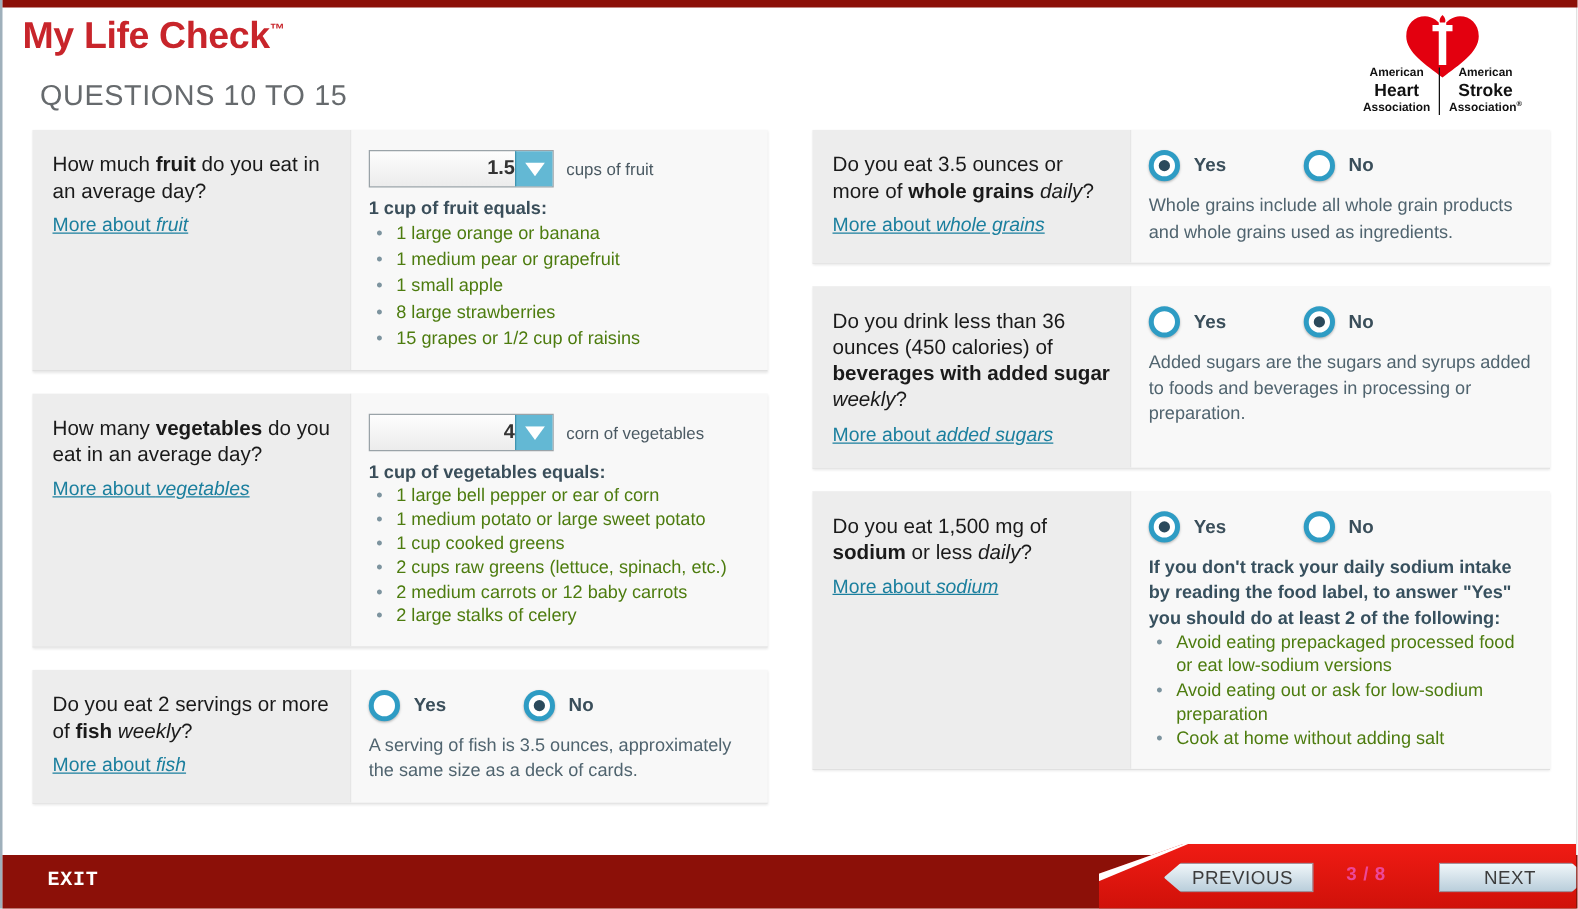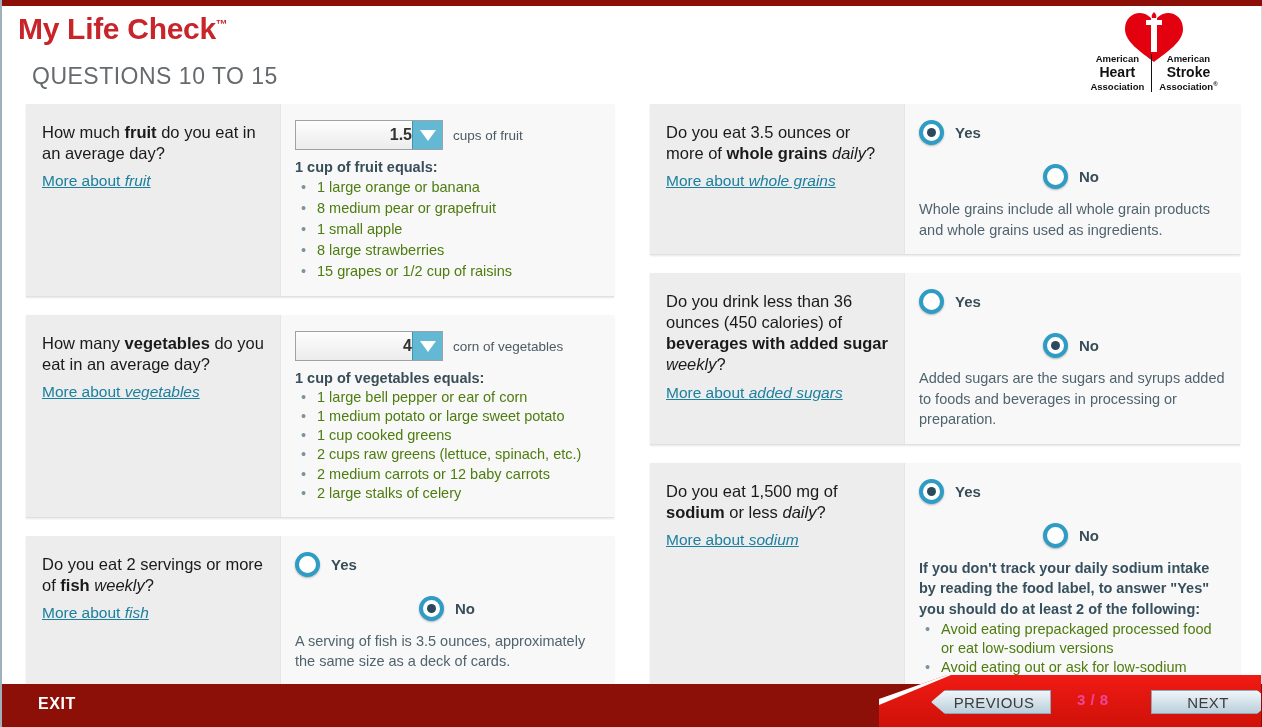--- a/index.html
+++ b/index.html
@@ -65,36 +65,36 @@
   .eqhead { font-size:14.5px; font-weight:bold; color:#3a4e5a; margin:2px 0 2px 0; }
   ul.eq { margin:0; padding:0 0 0 20px; list-style:none; }
   ul.eq li { position:relative; font-size:14.5px; color:#4d7c0f; line-height:1.45;
              padding-left:2px; }
   ul.eq li::before { content:"\2022"; position:absolute; left:-14px; color:#7d949f; }
   ul.eq.tight li { line-height:1.32; }
 
   
   .radios { display:flex; align-items:flex-start; margin-bottom:10px; }
   .radiogrp { display:flex; align-items:center; cursor:pointer; }
-  .radiogrp.second { margin-left:62px;margin-top:44px; }
+  .radiogrp.second { margin-left:62px; }
   .radio { width:25px; height:25px; border-radius:50%; background:#fff;
            border:4px solid #2e9cc4; box-shadow:0 1px 2px rgba(0,0,0,0.28);
            display:flex; align-items:center; justify-content:center; }
   .radio .dot { width:9px; height:9px; border-radius:50%; background:transparent; }
   .radio.on .dot { background:#2b4a5c; }
   .rlabel { margin-left:11px; font-size:15px; font-weight:bold; color:#3a4e5a; }
 
   .note { font-size:14.5px; color:#50646f; line-height:1.42; }
   .note.bold { font-weight:bold; color:#37505e; }
 
   
   .footer { position:absolute; left:0; bottom:0; width:1262px; height:43px;
             background:#8c1008; }
   .exit { position:absolute; left:36px; top:11px; color:#fff; font-size:16px;
-          font-weight:bold; letter-spacing:0.6px; cursor:pointer; }
+          font-weight:bold; letter-spacing:0.6px; cursor:pointer;font-family:Liberation Mono, monospace; }
   .navbanner { position:absolute; right:0; bottom:0; width:382px; height:52px;
                overflow:hidden; }
   .navbanner .bg { position:absolute; inset:0;
     background:linear-gradient(#f01b14,#cf1109);
     clip-path: polygon(68px 0, 382px 0, 382px 52px, 0 52px, 0 24px); }
   .navbanner .bg::after { content:""; position:absolute; left:0; top:0; width:110px;
     height:30px; background:#fff; border-bottom-left-radius:0;
     clip-path: polygon(0 0, 72px 0, 0 30px); }
   .navbtn { position:absolute; top:15px; height:24px; display:flex; align-items:center;
             justify-content:center; cursor:pointer;
@@ -158,21 +158,21 @@
               <svg width="16" height="11" viewBox="0 0 16 11">
                   <polygon points="0,0 16,0 8,11" fill="#ffffff"></polygon>
                 </svg>
             </div>
           </div>
           <div class="selunit">cups of fruit</div>
         </div>
         <div class="eqhead">1 cup of fruit equals:</div>
         <ul class="eq">
           <li>1 large orange or banana</li>
-          <li>8 medium pear or grapefruit</li>
+          <li>1 medium pear or grapefruit</li>
           <li>1 small apple</li>
           <li>8 large strawberries</li>
           <li>15 grapes or 1/2 cup of raisins</li>
         </ul>
       </div>
     </div>
 
     <div class="card">
       <div class="q">
         <div class="qtext"><span>How many </span><b>vegetables</b><span> do you eat in an average day?</span></div>

